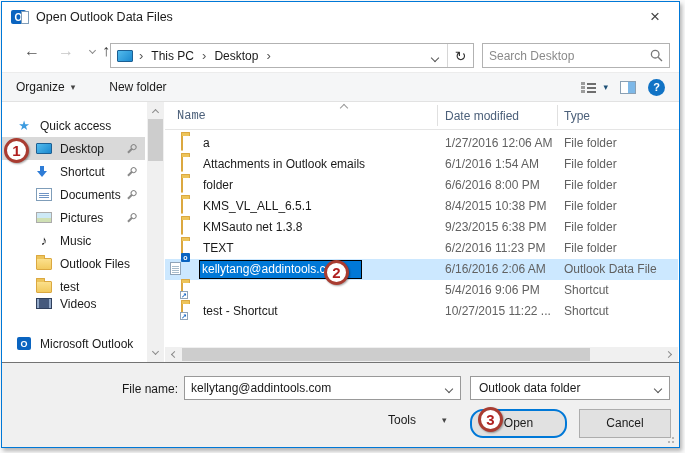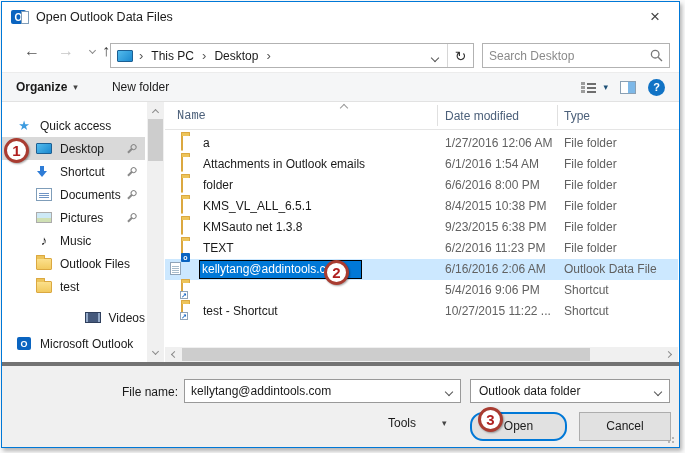--- a/index.html
+++ b/index.html
@@ -89,21 +89,21 @@
   .ic-download::before { content:""; position:absolute; left:4px; top:0; width:4px; height:5px; background:#2e7cd6; }
   .ic-download::after { content:""; position:absolute; left:1px; top:5px; border-left:5px solid transparent; border-right:5px solid transparent; border-top:6px solid #2e7cd6; }
   .ic-document { position:relative; width:11px; height:13px; border:1px solid #7f9db9; background:#fff; }
   .ic-document::before { content:""; position:absolute; left:2px; right:2px; top:3px; height:7px; background:repeating-linear-gradient(#fff 0 1px,#6f94c4 1px 2px); }
   .ic-picture { width:14px; height:11px; border:1px solid #ababab; background:linear-gradient(#cde9f6 55%,#cfe0b4 55%); }
   .ic-music { color:#222; font-size:13px; }
   .ic-video { width:14px; height:11px; background:#45597c; border:1px solid #2f3f5c; box-shadow:inset 2px 0 0 #93a9c8, inset -2px 0 0 #93a9c8; }
   .ic-outlook { width:14px; height:13px; background:#0a64c0; border-radius:2px; color:#fff; font-size:9px; font-weight:bold; display:flex; align-items:center; justify-content:center; }
 
   
-  .footer { position:absolute; left:0; right:0; top:360px; bottom:0; background:#f0f0f0; border-top:4px solid #737373; }
+  .footer { position:absolute; left:0; right:0; top:360px; bottom:0; background:#f0f0f0; border-top:1px solid #737373; }
   .fn-label { position:absolute; left:60px; top:19px; width:116px; text-align:right; }
   .fn-input { position:absolute; left:182px; top:13px; width:277px; height:24px; background:#fff; border:1px solid #999; display:flex; align-items:center; }
   .fn-input .val { flex:1; padding:0 6px; white-space:nowrap; overflow:hidden; }
   .combo-chev { width:22px; display:flex; justify-content:center; padding-top:2px; }
   .ft-combo { position:absolute; left:468px; top:13px; width:200px; height:24px; background:#fff; border:1px solid #999; display:flex; align-items:center; cursor:pointer; }
   .ft-combo .val { flex:1; padding:0 8px; white-space:nowrap; }
   .tools-btn { position:absolute; left:386px; top:50px; display:flex; align-items:center; gap:26px; cursor:pointer; }
   .btn { position:absolute; top:46px; height:29px; background:#e1e1e1; text-align:center; line-height:27px; cursor:pointer; }
   .btn-open { left:468px; width:97px; border:2px solid #0078d7; }
   .btn-cancel { left:577px; width:92px; border:1px solid #adadad; }
@@ -149,21 +149,21 @@
       <span class="search-ic">
         <svg width="13" height="13" viewBox="0 0 13 13">
             <circle cx="5.2" cy="5.2" r="3.8" fill="none" stroke="#777" stroke-width="1.3"></circle>
             <line x1="8.2" y1="8.2" x2="12" y2="12" stroke="#777" stroke-width="1.3"></line>
           </svg>
       </span>
     </div>
   </div>
 
   <div class="toolbar">
-    <span class="tb-item" style="margin-left:4px;font-weight:bold;">
+    <span class="tb-item" style="margin-left:4px;">
       <span>Organize</span>
       <span class="tb-caret">▾</span>
     </span>
     <span class="tb-item" style="margin-left:14px;">
       <span>New folder</span>
     </span>
     <span class="tb-right">
       <span style="display:flex;align-items:center;gap:7px;">
         <span class="ic-views"></span>
         <span class="tb-caret" style="color:#1d4f76;">▾</span>
@@ -204,21 +204,21 @@
           <span class="slabel">Music</span>
         </div>
         <div class="side-item" style="top: 150px;">
           <span class="sicon ic-folder"></span>
           <span class="slabel">Outlook Files</span>
         </div>
         <div class="side-item" style="top: 173px;">
           <span class="sicon ic-folder"></span>
           <span class="slabel">test</span>
         </div>
-        <div class="side-item" style="top: 204px; justify-content: flex-end;">
+        <div class="side-item" style="top: 190px;">
           <span class="sicon ic-video"></span>
           <span class="slabel">Videos</span>
         </div>
         <div class="side-item root" style="top: 230px;">
           <span class="sicon">
             <span class="ic-outlook">O</span>
           </span>
           <span class="slabel">Microsoft Outlook</span>
         </div>
       </div>

